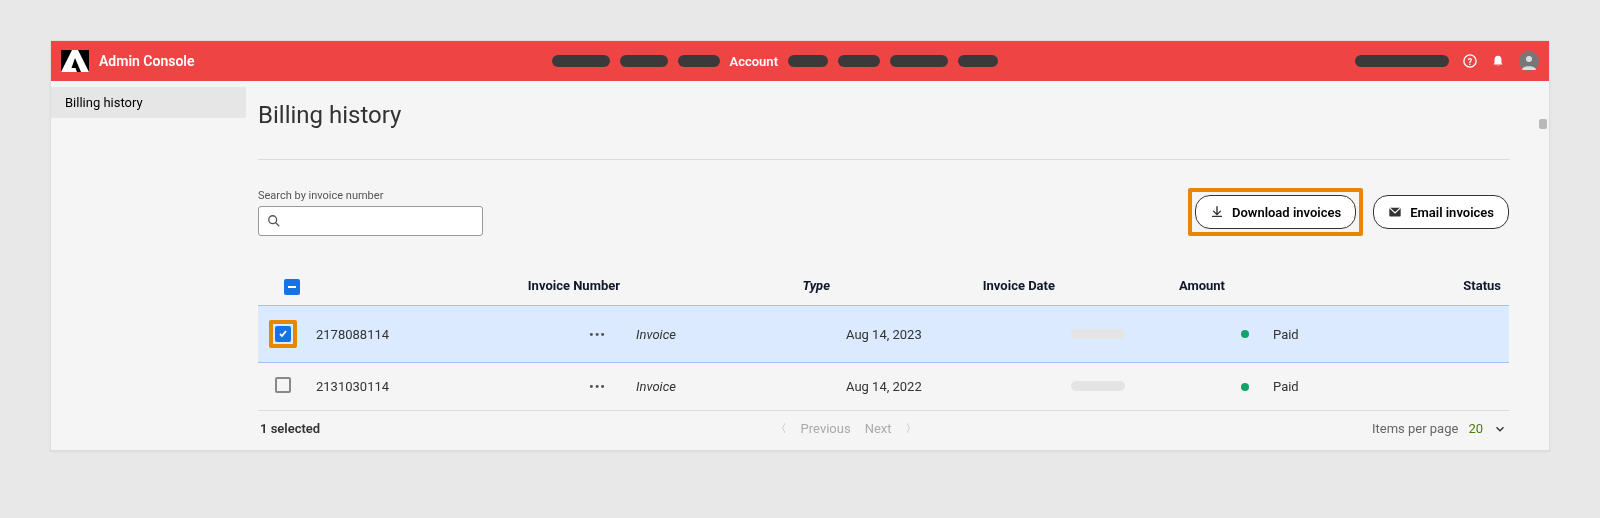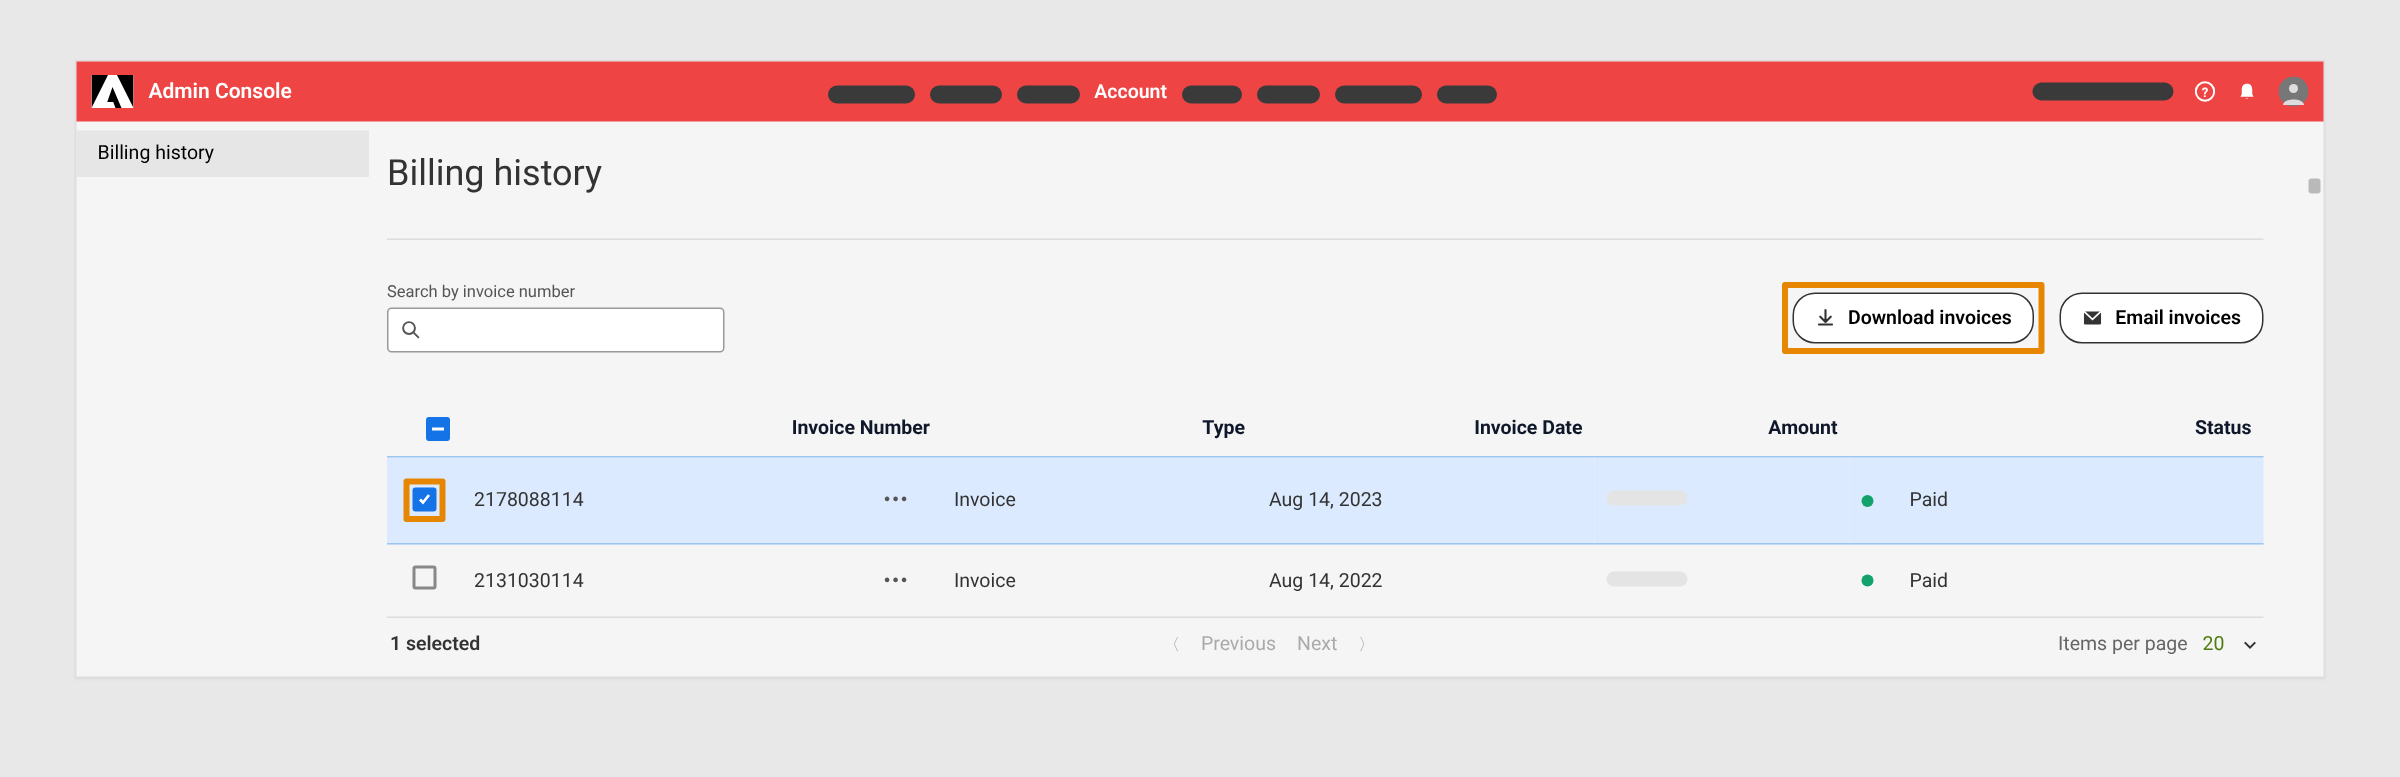--- a/index.html
+++ b/index.html
@@ -4,53 +4,53 @@
 <style>
   * { box-sizing: border-box; margin: 0; padding: 0; font-family: -apple-system, BlinkMacSystemFont, "Segoe UI", Roboto, sans-serif; }
   body { background: #e8e8e8; padding: 40px 30px 30px; }
   .window { background: #f5f5f5; width: 1500px; margin: 0 auto; border: 1px solid #ddd; box-shadow: 0 1px 2px rgba(0,0,0,0.05); position: relative; }
   .scrollbar-nub { position: absolute; right: 2px; top: 78px; width: 8px; height: 10px; background: #b9b9b9; border-radius: 2px; }
 
   
   .topbar { background: #ef4444; height: 40px; display: flex; align-items: center; padding: 0 10px; color: #fff; }
   .logo-box { width: 28px; height: 22px; background: #fff; position: relative; margin-right: 10px; }
   .brand { font-size: 14px; font-weight: 600; }
-  .nav-center { flex: 1; display: flex; align-items: flex-end; justify-content: center; gap: 10px; }
+  .nav-center { flex: 1; display: flex; align-items: center; justify-content: center; gap: 10px; }
   .nav-pill { height: 12px; border-radius: 6px; background: #3a3a3a; }
   .nav-right { display: flex; align-items: center; gap: 14px; }
   .nav-label { color: #fff; font-size: 13px; font-weight: 600; }
 
   
   .layout { display: flex; }
   .sidebar { width: 195px; padding-top: 6px; }
   .side-item { font-size: 13px; color: #333; padding: 8px 14px; cursor: pointer; }
   .side-item.active { background: #e6e6e6; color: #000; }
   .main { flex: 1; padding: 20px 40px 14px 12px; position: relative; }
 
   .page-title { font-size: 24px; font-weight: 400; color: #333; margin-bottom: 30px; }
   .hr { height: 1px; background: #dcdcdc; margin-bottom: 28px; }
 
   
-  .actions-row { display: flex; align-items: flex-start; justify-content: space-between; margin-bottom: 30px; }
+  .actions-row { display: flex; align-items: center; justify-content: space-between; margin-bottom: 30px; }
   .search-group .search-label { font-size: 11px; color: #555; margin-bottom: 4px; display: block; }
   .search-field { width: 225px; height: 30px; background: #fff; border: 1px solid #999; border-radius: 3px; display: flex; align-items: center; padding: 0 8px; }
   .search-field input { border: none; outline: none; flex: 1; font-size: 13px; margin-left: 6px; }
 
   .btn-group { display: flex; align-items: center; gap: 10px; }
   .pill-btn { height: 20px; border: 1px solid #333; border-radius: 15px; background: #fff; display: flex; align-items: center; gap: 8px; padding: 16px 14px; font-size: 13px; font-weight: 600; cursor: pointer; }
   .highlight-box { border: 4px solid #e78600; padding: 3px; border-radius: 2px; }
 
   
   .table { width: 100%; border-collapse: collapse; }
   .table th { text-align: right; font-size: 13px; font-weight: 700; color: #0f172a; padding: 10px 8px; }
   .table td { font-size: 13px; color: #333; padding: 14px 8px; border-top: 1px solid #e5e5e5; }
   .table tr.selected-row td { background: #dbeafe; border-top: 1px solid #9cc5f0; border-bottom: 1px solid #9cc5f0; }
   .col-check { width: 50px; text-align: center; padding-left: 16px; }
   .col-inv   { width: 320px; text-align: center; }
-  .col-type  { width: 210px; }
+  .col-type  { width: 210px; font-style: italic; }
   .col-date  { width: 225px; }
   .col-amt   { width: 170px; }
   .col-status{ }
 
   .inv-cell { display: flex; align-items: center; justify-content: space-between; padding-right: 14px; }
   .more-dots { letter-spacing: 1px; font-weight: 700; color: #555; cursor: pointer; }
 
   .hdr-check { width: 16px; height: 16px; border: 2px solid #1473e6; border-radius: 2px; display: inline-flex; align-items: center; justify-content: center; background: #1473e6; }
   .hdr-check .dash { width: 8px; height: 2px; background: #fff; }
 

